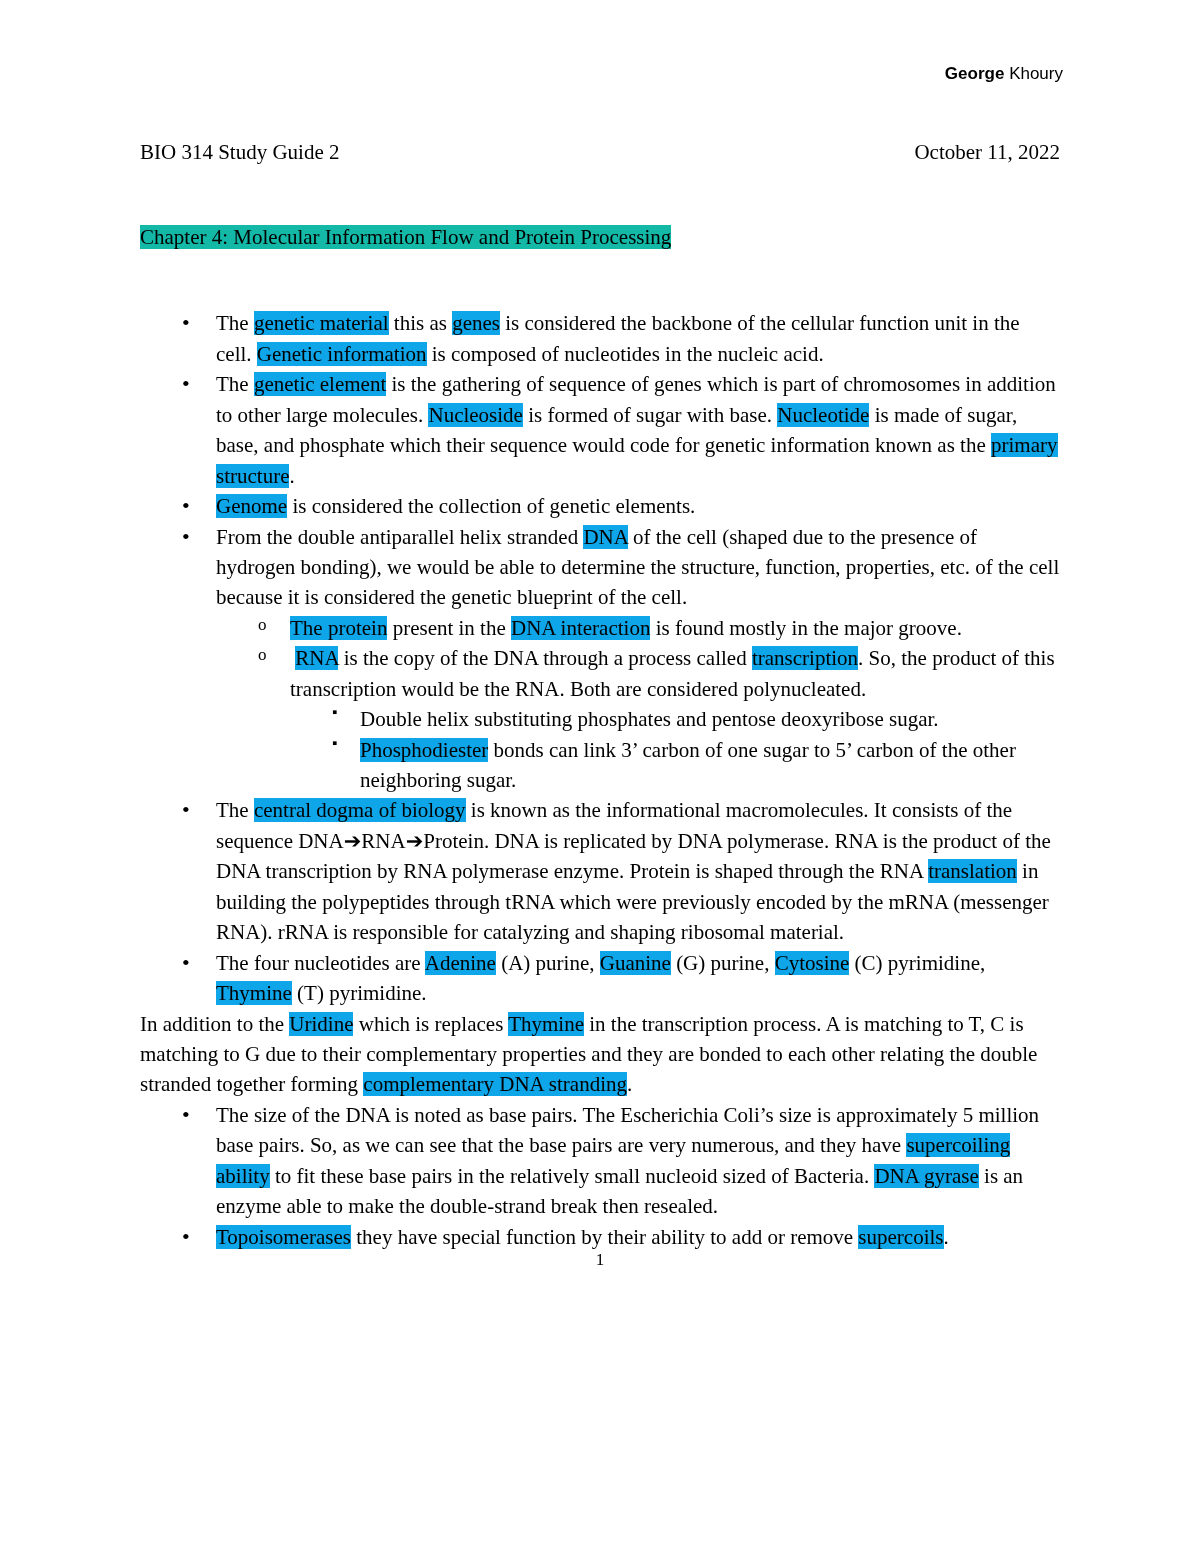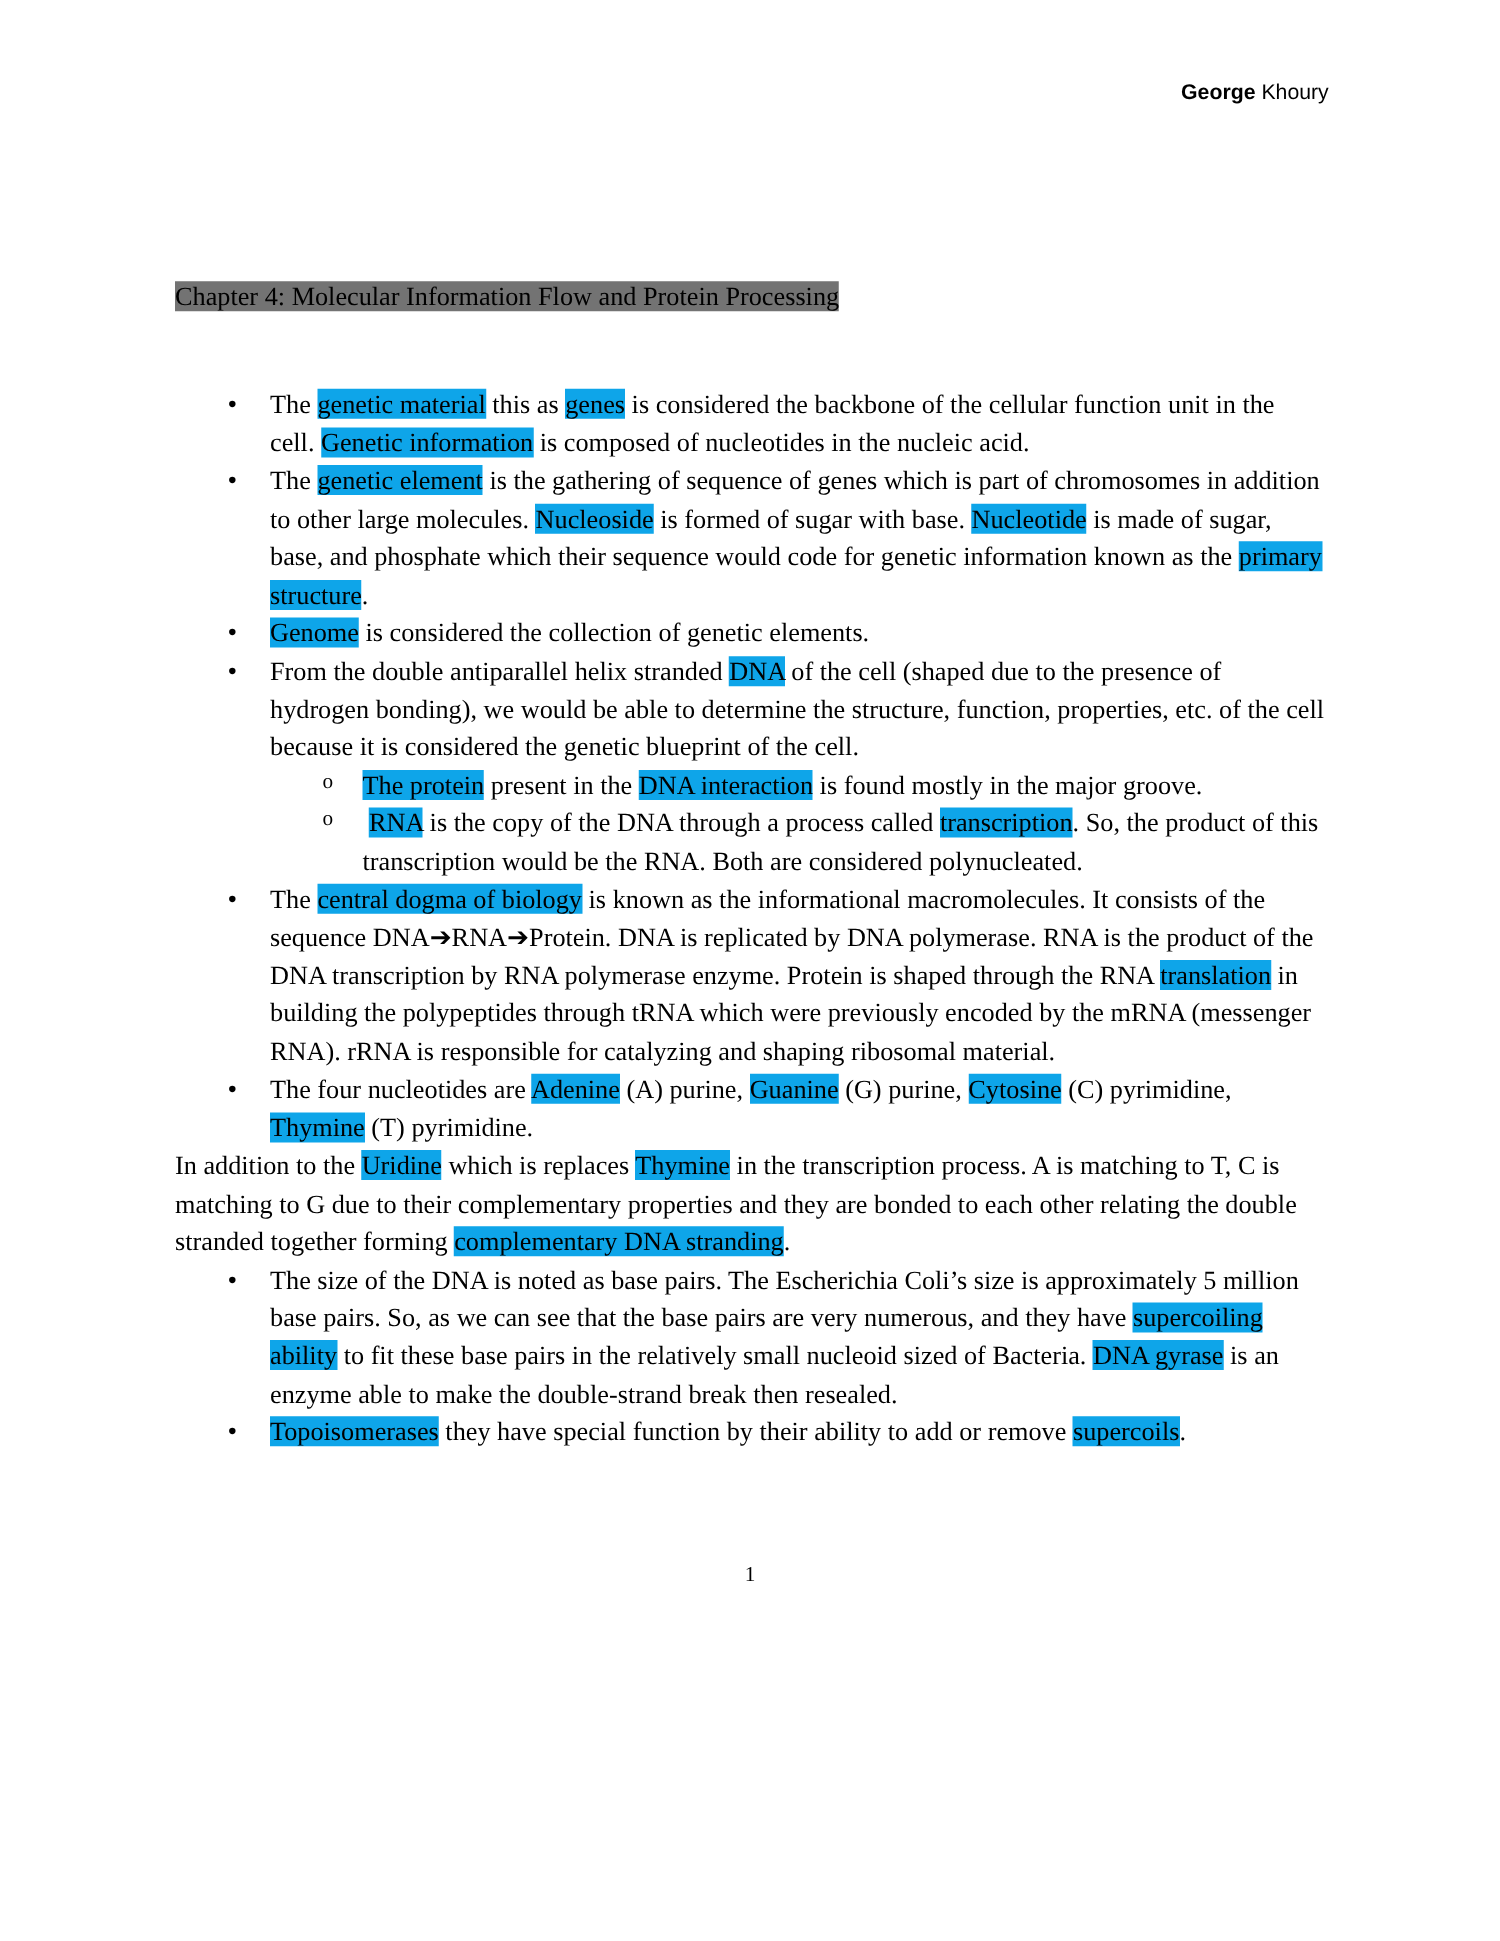--- a/index.html
+++ b/index.html
@@ -44,21 +44,21 @@
     top: 222px;
     left: 140px;
     width: 920px;
     font-size: 21px;
     line-height: 1.45;
   }
   .chapter-title {
     margin: 0 0 56px 0;
   }
   .hl-cyan {
-    background: #737373;
+    background: #14b8a6;
   }
   .hl-yellow {
     background: #0ea5e9;
   }
   .hl-green {
     background: #33ff4d;
   }
   .section-head {
     margin: 0 0 22px 0;
     padding-left: 38px;
@@ -136,20 +136,24 @@
 </style>
 </head>
 <body>
 
 <div class="page">
 
   <div class="author">
     <span class="bold">George</span><span> </span><span>Khoury</span>
   </div>
 
+  <div class="headerline">
+    <span>BIO 314 Study Guide 2</span>
+    <span>October 11, 2022</span>
+  </div>
 
   <div class="content">
 
     <div class="chapter-title">
       <span class="hl-cyan">Chapter 4: Molecular Information Flow and Protein Processing</span>
     </div>
 
 
     <ul class="lvl1">
 
@@ -168,20 +172,28 @@
       <li>
         <span>From the double antiparallel helix stranded </span><span class="hl-yellow">DNA</span><span> of the cell (shaped due to the presence of hydrogen bonding), we would be able to determine the structure, function, properties, etc. of the cell because it is considered the genetic blueprint of the cell.</span>
 
         <ul class="lvl2">
           <li>
             <span class="hl-yellow">The protein</span><span> present in the </span><span class="hl-yellow">DNA interaction</span><span> is found mostly in the major groove.</span>
           </li>
           <li>
             <span>&nbsp;</span><span class="hl-yellow">RNA</span><span> is the copy of the DNA through a process called </span><span class="hl-yellow">transcription</span><span>. So, the product of this transcription would be the RNA. Both are considered polynucleated.</span>
 
+            <ul class="lvl3">
+              <li>
+                <span>Double helix substituting phosphates and pentose deoxyribose sugar.</span>
+              </li>
+              <li>
+                <span class="hl-yellow">Phosphodiester</span><span> bonds can link 3’ carbon of one sugar to 5’ carbon of the other neighboring sugar.</span>
+              </li>
+            </ul>
           </li>
         </ul>
       </li>
 
       <li>
         <span>The </span><span class="hl-yellow">central dogma of biology</span><span> is known as the informational macromolecules. It consists of the sequence DNA➔RNA➔Protein. DNA is replicated by DNA polymerase. RNA is the product of the DNA transcription by RNA polymerase enzyme. Protein is shaped through the RNA </span><span class="hl-yellow">translation</span><span> in building the polypeptides through tRNA which were previously encoded by the mRNA (messenger RNA). rRNA is responsible for catalyzing and shaping ribosomal material.</span>
       </li>
 
       <li>
         <span>The four nucleotides are </span><span class="hl-yellow">Adenine</span><span> (A) purine, </span><span class="hl-yellow">Guanine</span><span> (G) purine, </span><span class="hl-yellow">Cytosine</span><span> (C) pyrimidine, </span><span class="hl-yellow">Thymine</span><span> (T) pyrimidine.</span>

